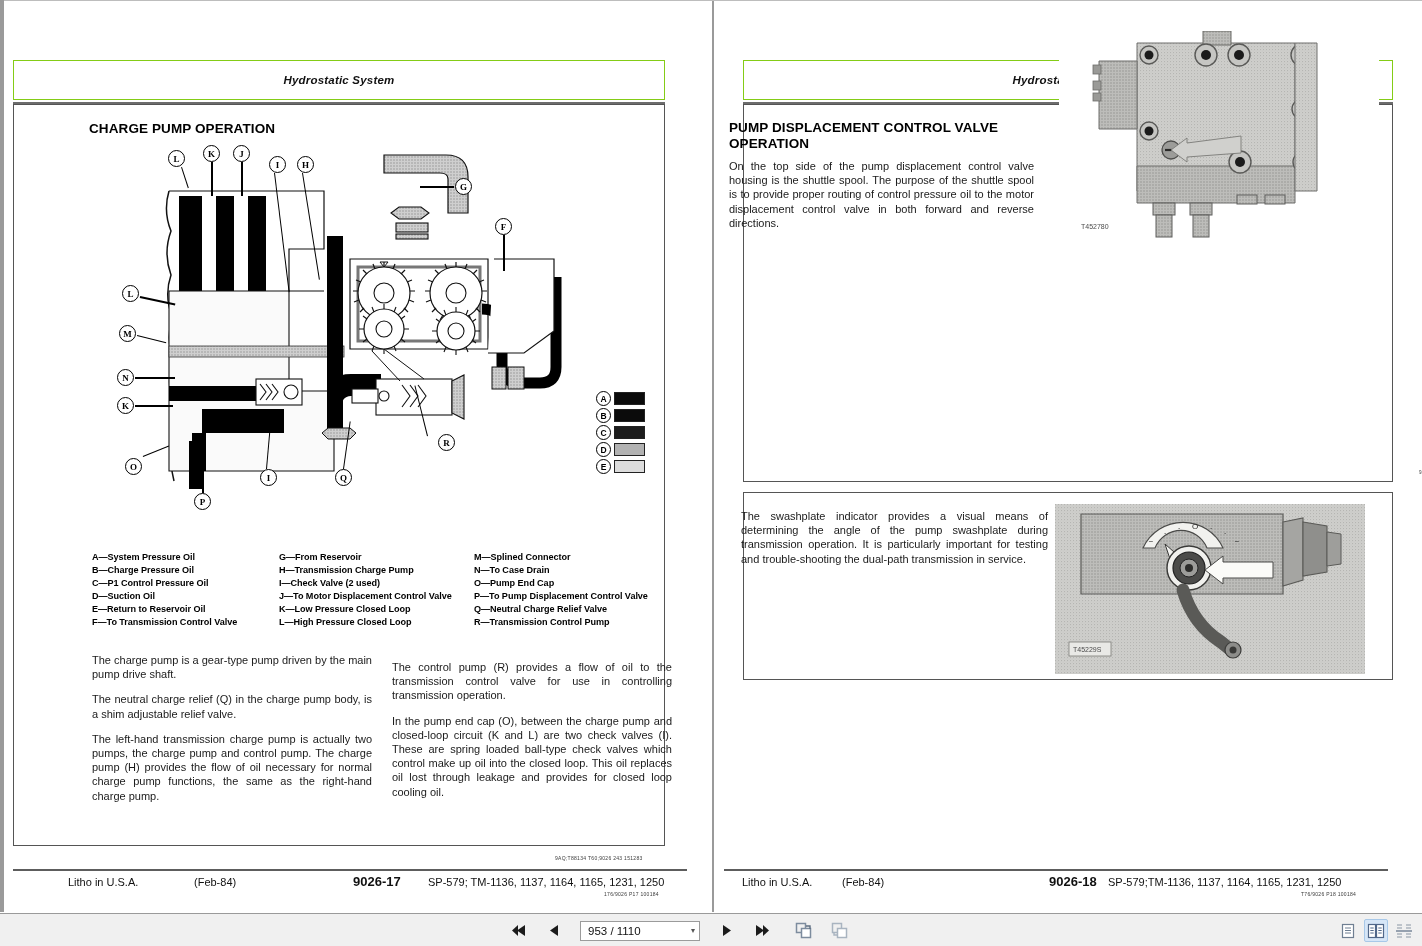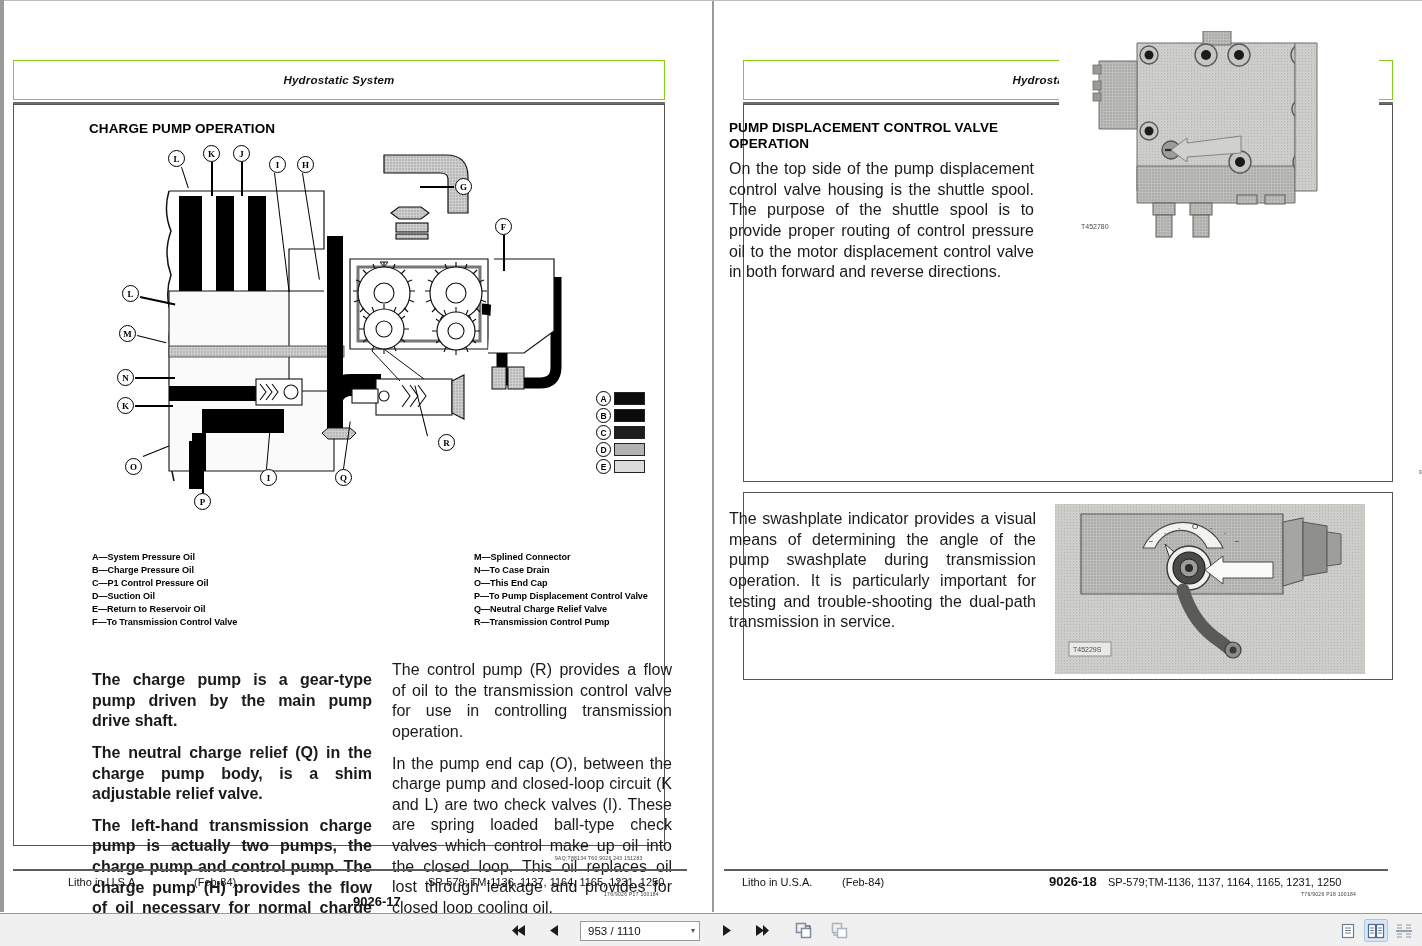--- a/index.html
+++ b/index.html
@@ -39,21 +39,21 @@
 
   
   .frame { position:absolute; border:1px solid #555; background:#fff; }
 
   .sec-title {
     position:absolute; font-weight:bold; font-size:13.5px; color:#000;
     letter-spacing:.1px; line-height:1.18;
   }
 
   .body-col {
-    position:absolute; font-size:16px; line-height:1.29; color:#1a1a1a;
+    position:absolute; font-size:11px; line-height:1.29; color:#1a1a1a;
     text-align: justify; text-justify: inter-word;
   }
   .body-col p { margin:0 0 11px 0; }
 
   .legend {
     position:absolute; font-size:9.1px; font-weight:bold; color:#000;
     line-height:1.42; letter-spacing:-0.05px; white-space:nowrap;
   }
   .caption {
     position:absolute; font-style:italic; font-size:9.3px; color:#111;
@@ -316,46 +316,54 @@
       </div>
 
       <div class="legend" style="left:88px; top:550px;">
         <div>A—System Pressure Oil</div>
         <div>B—Charge Pressure Oil</div>
         <div>C—P1 Control Pressure Oil</div>
         <div>D—Suction Oil</div>
         <div>E—Return to Reservoir Oil</div>
         <div>F—To Transmission Control Valve</div>
       </div>
+      <div class="legend" style="left:275px; top:550px;">
+        <div>G—From Reservoir</div>
+        <div>H—Transmission Charge Pump</div>
+        <div>I—Check Valve (2 used)</div>
+        <div>J—To Motor Displacement Control Valve</div>
+        <div>K—Low Pressure Closed Loop</div>
+        <div>L—High Pressure Closed Loop</div>
+      </div>
       <div class="legend" style="left:470px; top:550px;">
         <div>M—Splined Connector</div>
         <div>N—To Case Drain</div>
-        <div>O—This End Cap</div>
+        <div>O—Pump End Cap</div>
         <div>P—To Pump Displacement Control Valve</div>
         <div>Q—Neutral Charge Relief Valve</div>
         <div>R—Transmission Control Pump</div>
       </div>
 
 
-      <div class="body-col" style="left:88px; top:669px; width:280px;font-weight:bold;">
+      <div class="body-col" style="left:88px; top:652px; width:280px;">
         <p>The charge pump is a gear-type pump driven by the main pump drive shaft.</p>
         <p>The neutral charge relief (Q) in the charge pump body, is a shim adjustable relief valve.</p>
         <p>The left-hand transmission charge pump is actually two pumps, the charge pump and control pump. The charge pump (H) provides the flow of oil necessary for normal charge pump functions, the same as the right-hand charge pump.</p>
       </div>
       <div class="body-col" style="left:388px; top:659px; width:280px;">
         <p>The control pump (R) provides a flow of oil to the transmission control valve for use in controlling transmission operation.</p>
         <p>In the pump end cap (O), between the charge pump and closed-loop circuit (K and L) are two check valves (I). These are spring loaded ball-type check valves which control make up oil into the closed loop. This oil replaces oil lost through leakage and provides for closed loop cooling oil.</p>
       </div>
 
       <div class="tiny-code" style="left:551px; top:854px;">9AQ;T88134  T60;9026  243  151283</div>
 
       <div class="foot-rule" style="left:9px; top:868px; width:674px;"></div>
       <div class="foot" style="left:64px; top:875px;">Litho in U.S.A.</div>
       <div class="foot" style="left:190px; top:875px;">(Feb-84)</div>
-      <div class="foot foot-page" style="left:349px; top:873px;margin-top:20px;">9026-17</div>
+      <div class="foot foot-page" style="left:349px; top:873px;">9026-17</div>
       <div class="foot" style="left:424px; top:875px;">SP-579; TM-1136, 1137, 1164, 1165, 1231, 1250</div>
       <div class="tiny-code" style="left:600px; top:890px;">176/9026  P17  100184</div>
     </div>
   </div>
 
   <div class="page" id="page-right">
     <div class="sheet-inner">
 
       <div class="hdr-box" style="left:29px; top:59px; width:650px; height:40px;">
         <span class="hdr-title">Hydrostatic System</span>
@@ -435,21 +443,21 @@
           <rect x="178" y="164" width="20" height="9"></rect>
           <rect x="206" y="164" width="20" height="9"></rect>
         </g>
         <text x="22" y="198" font-family="'Liberation Sans', sans-serif" font-size="7" fill="#4c4c4c">T452780</text>
       </svg>
 
       <div class="tiny-code" style="left:705px; top:469px; font-size:4.6px;">9AQ;T45918X  T60;9026  244  200183</div>
 
       <div class="frame" style="left:29px; top:491px; width:650px; height:188px;"></div>
 
-      <div class="body-col" style="left:15px; top:508px; width:307px;">
+      <div class="body-col" style="left:27px; top:508px; width:307px;">
         <p>The swashplate indicator provides a visual means of determining the angle of the pump swashplate during transmission operation. It is particularly important for testing and trouble-shooting the dual-path transmission in service.</p>
       </div>
 
       <svg style="position:absolute; left:341px; top:503px;" width="310" height="170" viewBox="0 0 310 170">
         <rect x="0" y="0" width="310" height="170" fill="url(#grain)"></rect>
 
         <path d="M26 10 L228 10 L228 90 L26 90 Z" fill="url(#grain2)" stroke="#5b5b58" stroke-width="1.2"></path>
         <path d="M228 18 L248 14 L248 76 L228 82 Z" fill="#a5a5a2" stroke="#5b5b58" stroke-width="1.1"></path>
         <path d="M248 18 L272 22 L272 68 L248 72 Z" fill="#8f8f8c" stroke="#5b5b58" stroke-width="1.1"></path>
         <path d="M272 28 L286 30 L286 60 L272 62 Z" fill="#9e9e9b" stroke="#5b5b58" stroke-width="1"></path>

